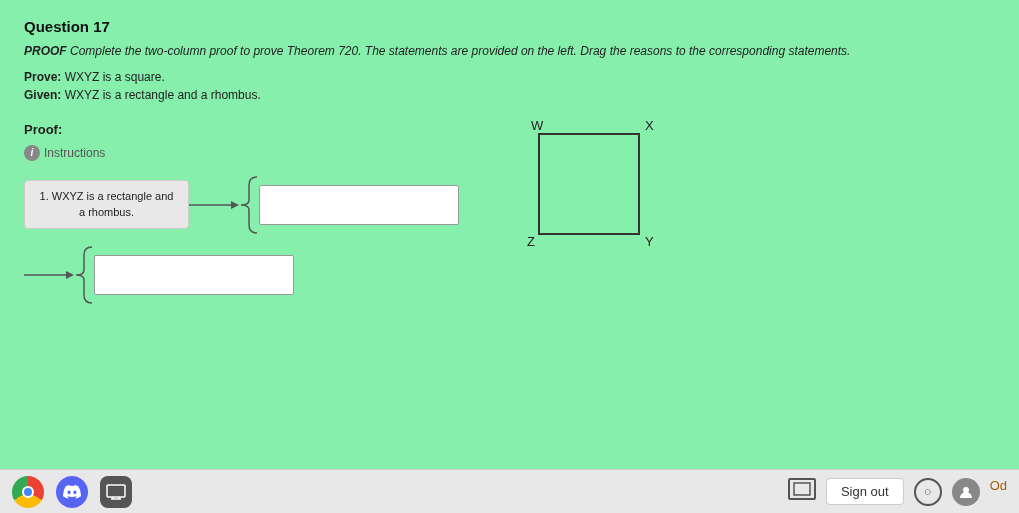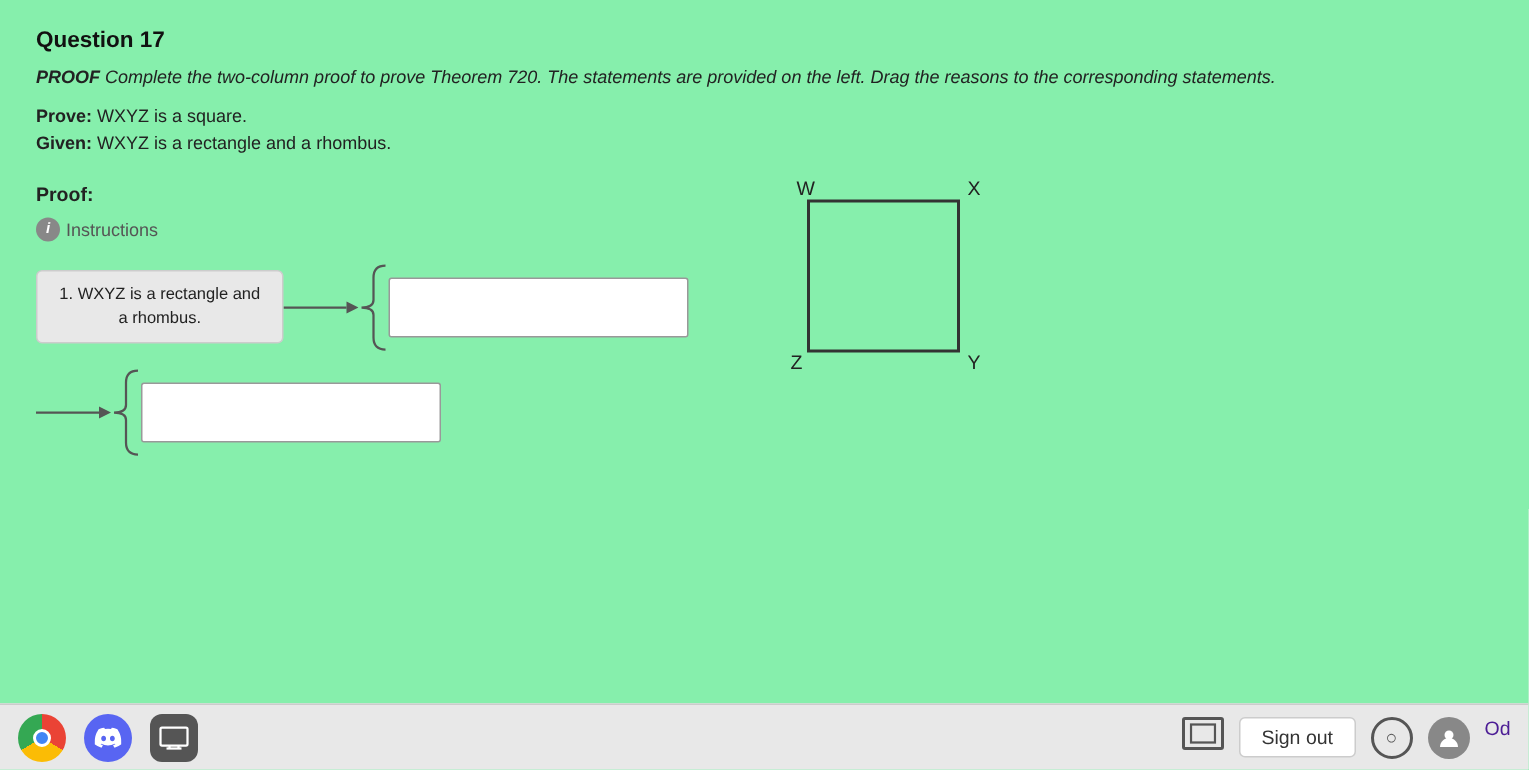--- a/index.html
+++ b/index.html
@@ -178,21 +178,21 @@
       height: 22px;
       border: 2px solid #555;
       border-radius: 2px;
       cursor: pointer;
       display: flex;
       align-items: center;
       justify-content: center;
     }
     .od-text {
       font-size: 13px;
-      color: #4c1d95;
+      color: #a16207;
     }
     .chrome-icon {
       width: 32px;
       height: 32px;
       border-radius: 50%;
       background: conic-gradient(#ea4335 0deg 120deg, #fbbc05 120deg 240deg, #34a853 240deg 360deg);
       display: flex;
       align-items: center;
       justify-content: center;
       cursor: pointer;

